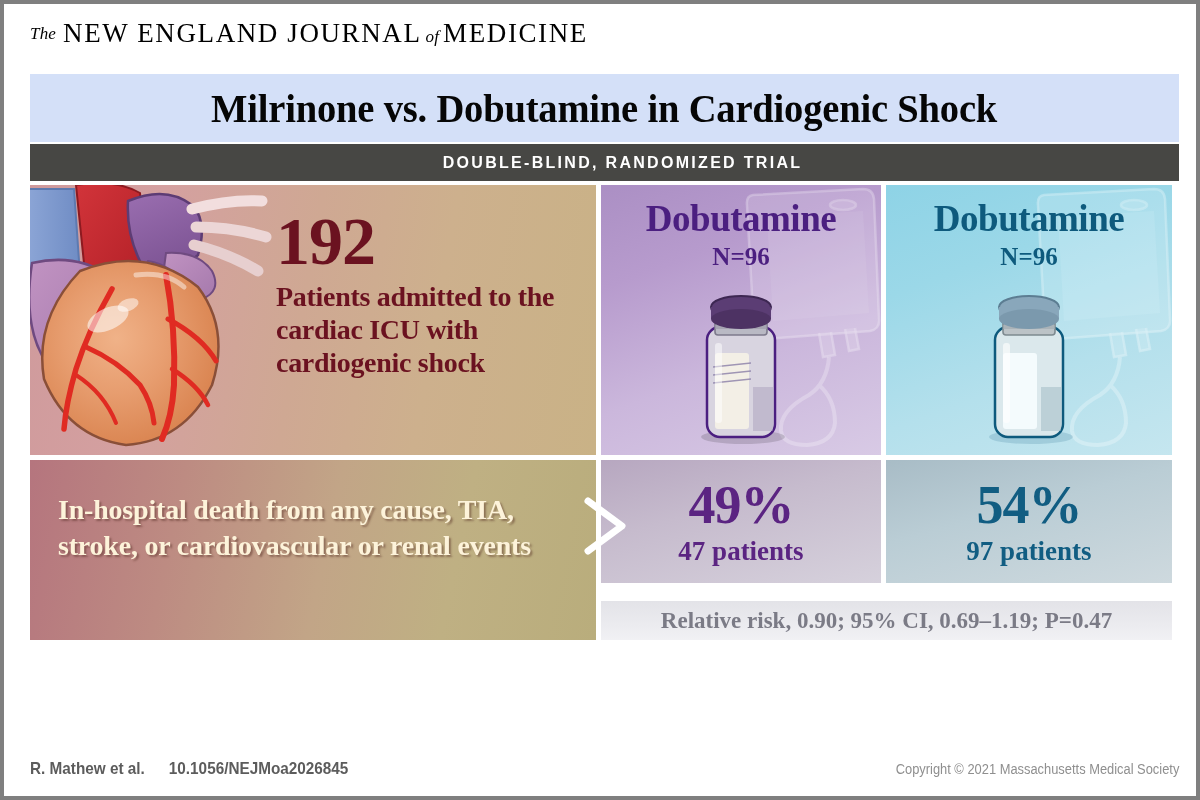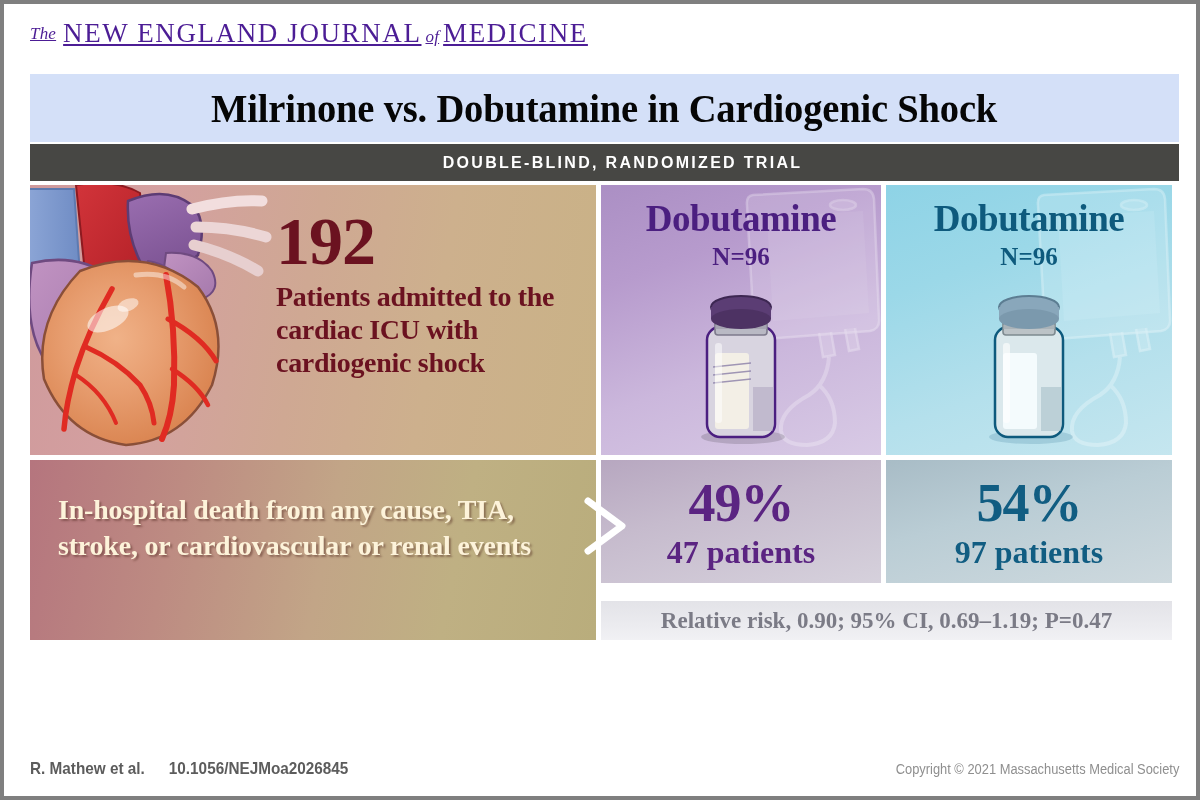--- a/index.html
+++ b/index.html
@@ -16,23 +16,22 @@
     width: 1192px; height: 792px;
     background: #ffffff;
   }
 
   
   .masthead {
     position: absolute;
     left: 26px; top: 14px;
     height: 40px;
     display: flex; align-items: baseline;
-    color: #4c1d95;
-    white-space: nowrap;
-    text-decoration: underline;
+    color: #000000;
+    white-space: nowrap;
   }
   .masthead .the {
     font-family: "Liberation Serif", serif;
     font-size: 17px; font-style: italic;
     letter-spacing: 0.2px;
     margin-right: 7px;
     position: relative; top: -3px;
   }
   .masthead .name {
     font-family: "Liberation Serif", serif;
@@ -176,21 +175,21 @@
     left: 882px; width: 286px;
     background: linear-gradient(165deg, #a8bcc6 0%, #bacdd5 42%, #ced9de 100%);
   }
   .result-pct {
     font-family: "Liberation Serif", serif;
     font-weight: 700; font-size: 54px; line-height: 1;
     letter-spacing: -1px;
   }
   .result-sub {
     font-family: "Liberation Serif", serif;
-    font-weight: 700; font-size: 32px; line-height: 1;
+    font-weight: 700; font-size: 27px; line-height: 1;
     margin-top: 6px;
   }
   .result-milrinone .result-pct, .result-milrinone .result-sub { color: #5b2482; }
   .result-dobutamine .result-pct, .result-dobutamine .result-sub { color: #115d82; }
 
   .stats-band {
     position: absolute;
     left: 597px; top: 597px;
     width: 571px; height: 39px;
     background: linear-gradient(180deg, #e3e3e8 0%, #ebebef 60%, #f1f1f4 100%);

